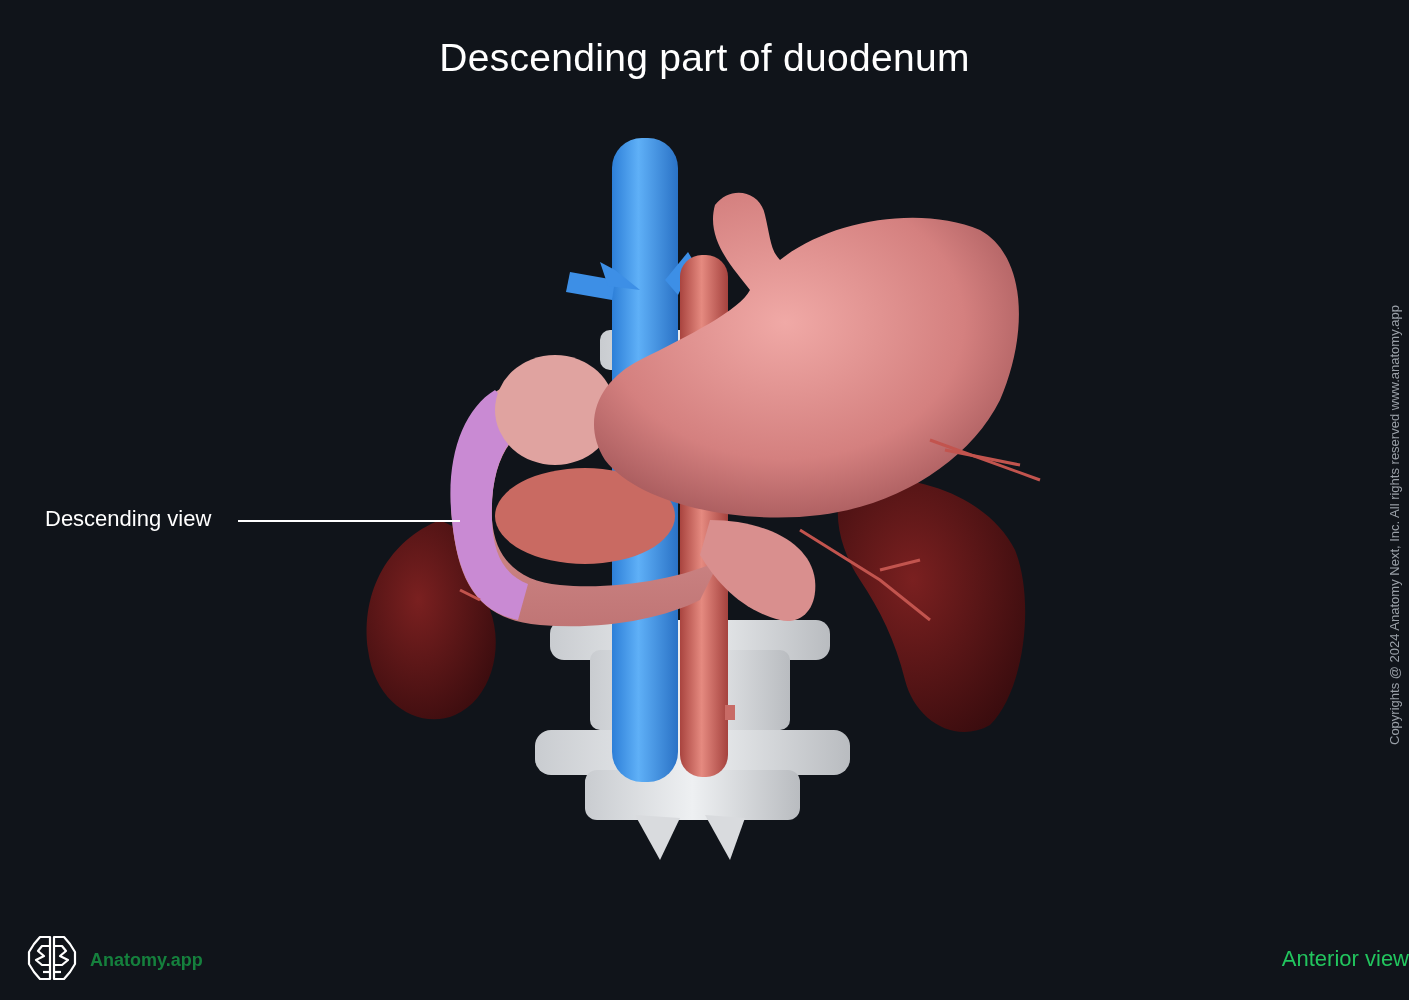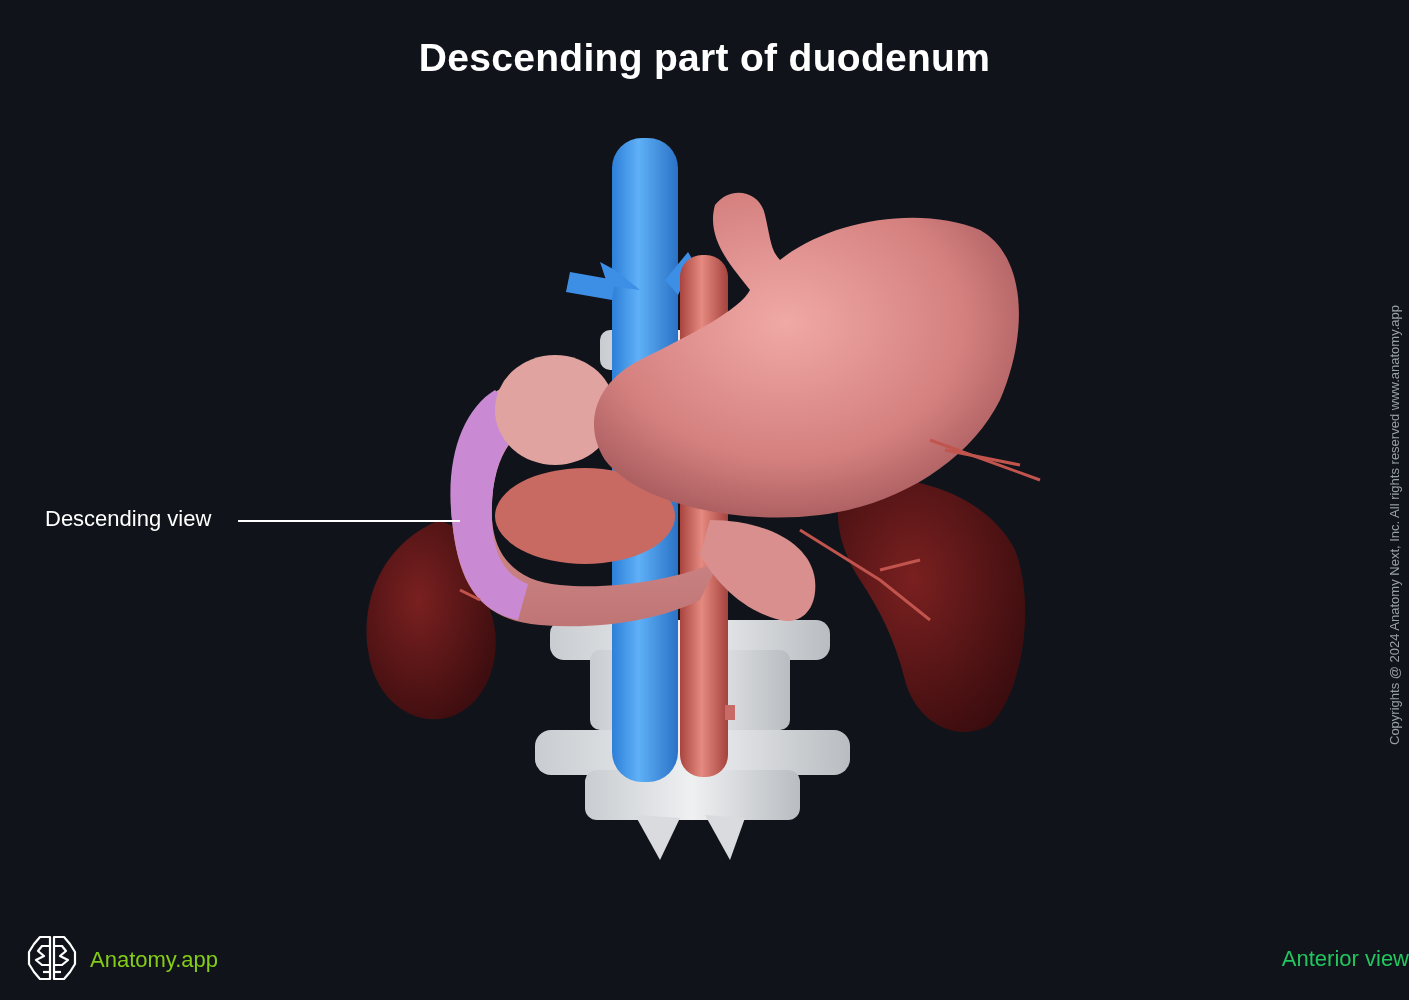--- a/index.html
+++ b/index.html
@@ -5,42 +5,42 @@
   html, body { margin: 0; padding: 0; }
   body {
     width: 1409px; height: 1000px; overflow: hidden;
     background: #10141a;
     font-family: "Liberation Sans", "DejaVu Sans", sans-serif;
     color: #ffffff;
     position: relative;
   }
   .title {
     position: absolute; left: 0; right: 0; top: 36px;
-    text-align: center; font-size: 39px; font-weight: bold; letter-spacing: 0.3px;
+    text-align: center; font-size: 39px; font-weight: normal; letter-spacing: 0.3px;
     color: #ffffff;
   }
   .illustration {
     position: absolute; left: 0; top: 0; width: 1409px; height: 1000px;
   }
   .label {
     position: absolute; left: 45px; top: 506px;
     font-size: 22px; color: #ffffff; white-space: nowrap;
   }
   .leader {
     position: absolute; left: 238px; top: 520px; width: 222px; height: 1.5px;
     background: #ffffff;
   }
   .view-label {
     position: absolute; left: 0; right: 0; top: 946px;
     text-align: right; font-size: 22px; color: #22c55e; margin-left: 8px;
   }
   .brand {
     position: absolute; left: 26px; top: 934px; display: flex; align-items: center; gap: 12px;
   }
-  .brand-name { font-size: 22px; color: #84cc16; }
+  .brand-name { font-size: 18px; color: #15803d; font-weight: bold; }
   .copyright {
     position: absolute; left: 1394px; top: 525px;
     transform: translate(-50%, -50%) rotate(-90deg);
     font-size: 13px; color: #9aa0a8; white-space: nowrap;
   }
 </style>
 </head>
 <body>
 
 <div class="title">Descending part of duodenum</div>

